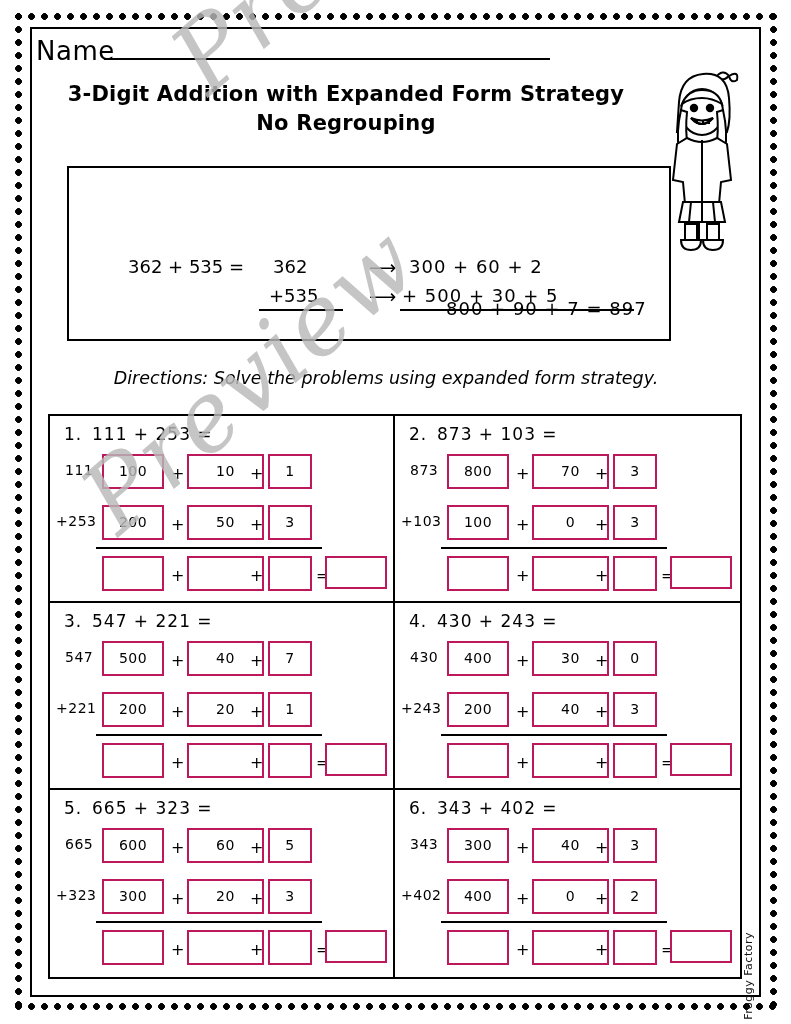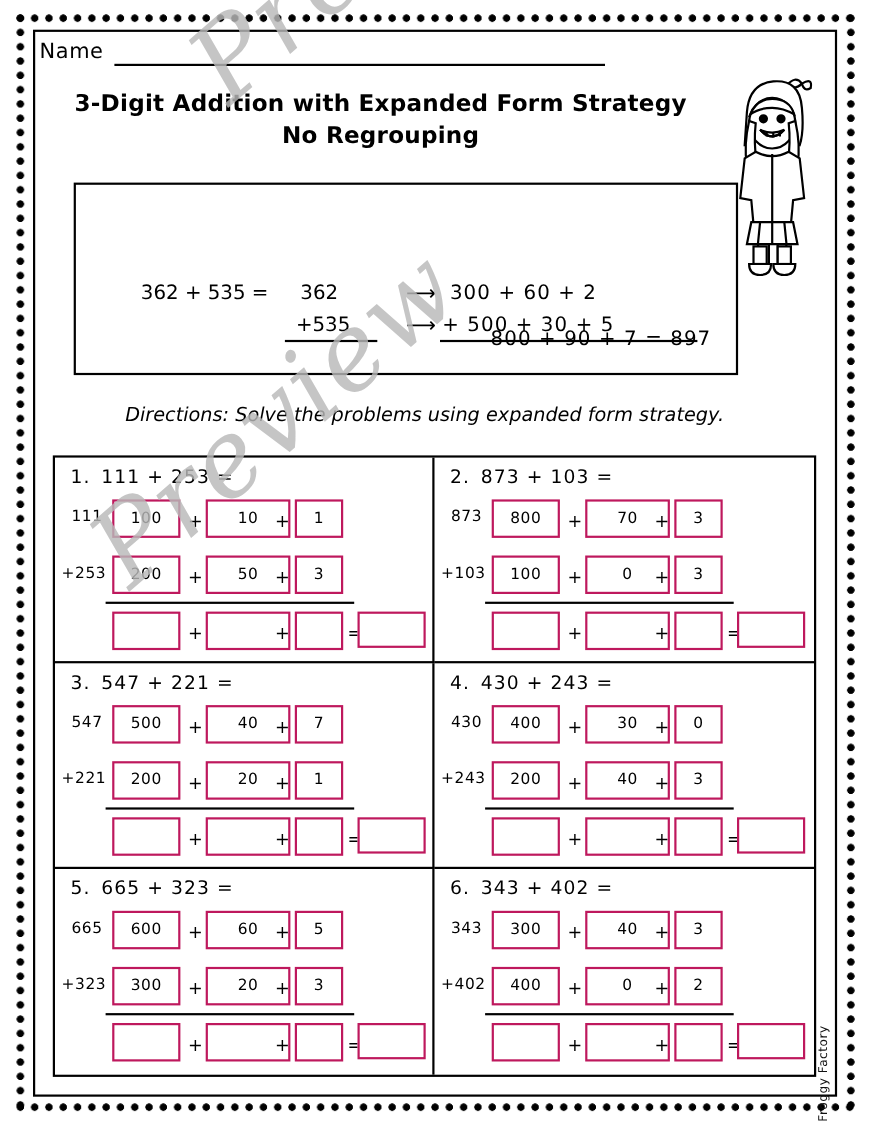--- a/index.html
+++ b/index.html
@@ -53,21 +53,21 @@
   
   #name-row {
     position: absolute;
     left: 36px; top: 36px;
     width: 700px;
     height: 30px;
   }
   #name-label {
     position: absolute;
     left: 0; top: 0;
-    font-size: 19px;
+    font-size: 26px;
     font-family: "DejaVu Sans", sans-serif;
     letter-spacing: 0.5px;
   }
   #name-blank {
     position: absolute;
     left: 68px; top: 22px;
     width: 446px;
     border-bottom: 2px solid #000;
   }
   #guided-practice {

